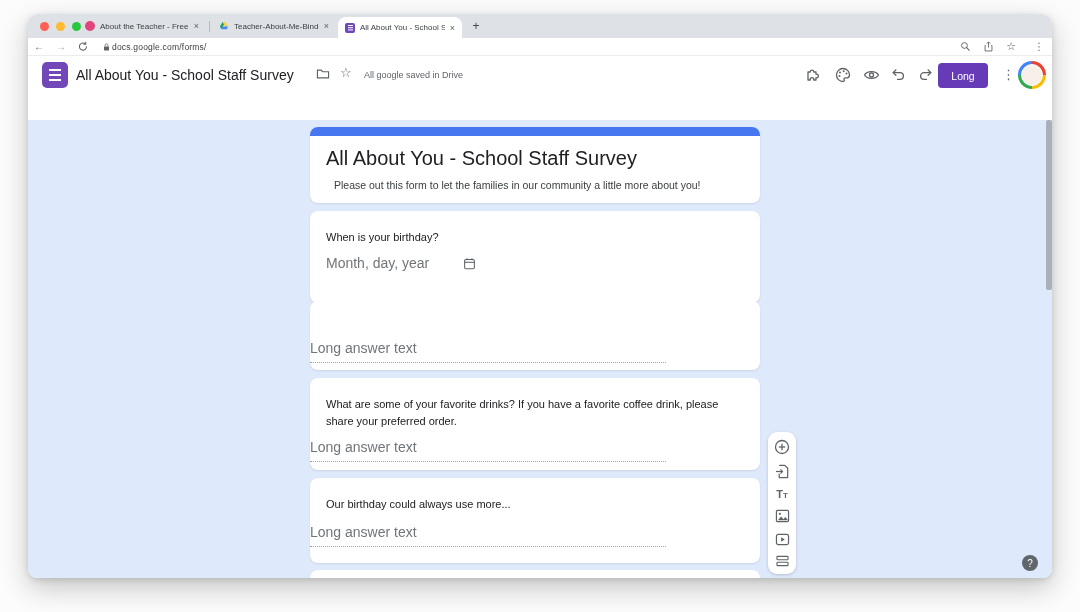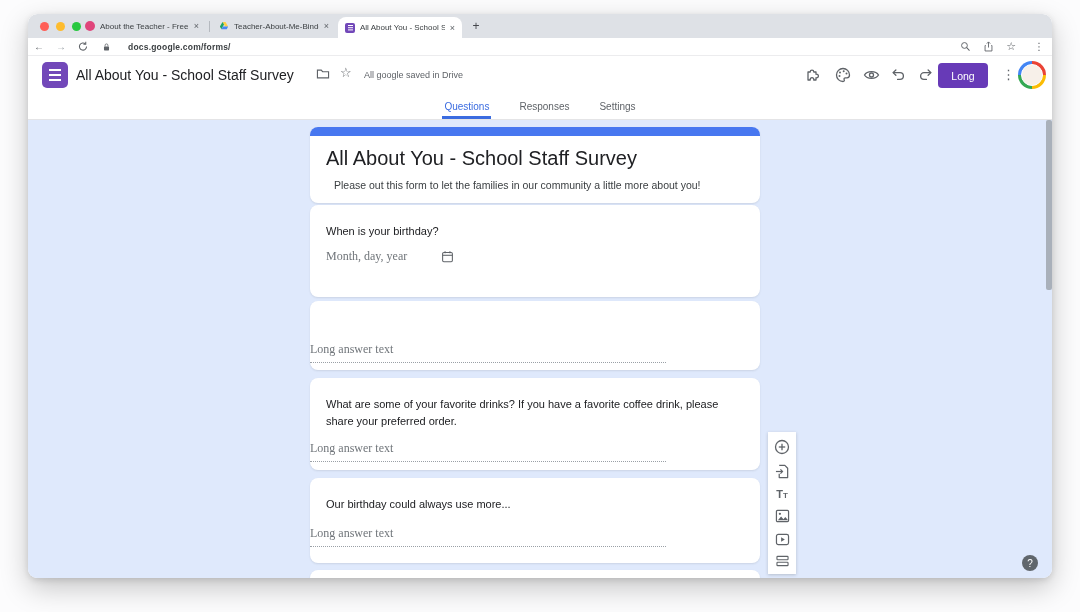--- a/index.html
+++ b/index.html
@@ -26,21 +26,21 @@
   .fav-circle { border-radius:50%; background:#e0457b; }
   .fav-forms { background:#7248b9; border-radius:2px; position:relative; }
   .fav-forms:before { content:""; position:absolute; left:2.5px; top:2.5px; width:5px; height:1.2px; background:#fff;
      box-shadow:0 2.2px 0 #fff, 0 4.4px 0 #fff; }
 
   
   .urlrow { position:absolute; left:0; top:24px; width:100%; height:18px; background:#fff; border-bottom:1px solid #ececee;
     display:flex; align-items:center; font-size:8.5px; color:#3c4043; }
   .navic { width:22px; text-align:center; color:#5f6368; font-size:10px; }
   .navic.dim { color:#9aa0a6; }
-  .urltext { margin-left:17px; letter-spacing:.2px;font-weight:bold; }
+  .urltext { margin-left:1px; letter-spacing:.2px; }
   .urlicons { position:absolute; right:36px; display:flex; gap:12px; align-items:center; }
   .moremenu { position:absolute; right:8px; color:#5f6368; font-size:10px; }
 
   
   .appheader { position:absolute; left:0; top:42px; width:100%; height:38px; background:#fff; }
   .formsicon { position:absolute; left:14px; top:6px; width:26px; height:26px; background:#7248b9; border-radius:5px; }
   .formsicon:before { content:""; position:absolute; left:7px; top:7px; width:12px; height:2px; background:#fff;
      box-shadow:0 5px 0 #fff, 0 10px 0 #fff; }
   .doctitle { position:absolute; left:48px; top:11px; font-size:14px; color:#202124; }
   .hdr-folder { position:absolute; left:288px; top:12px; }
@@ -62,27 +62,27 @@
   .fnav-item.active { color:#3b6ce0; border-bottom:3px solid #3b6ce0; padding-top:3px; }
 
   
   .content { position:absolute; left:0; top:106px; width:100%; height:458px; background:#dfe9fc; }
   .card { position:absolute; left:282px; width:450px; background:#fff; border-radius:8px;
     box-shadow:0 1px 2px rgba(60,64,67,.12); }
   .themebar { position:absolute; left:0; top:0; width:100%; height:9px; background:#4777f0; border-radius:8px 8px 0 0; }
   .ftitle { position:absolute; left:16px; top:20px; font-size:20px; color:#202124; }
   .fdesc { position:absolute; left:16px; top:52px; font-size:10.5px; color:#3c4043;padding-left:8px; }
   .qtext { position:absolute; left:16px; top:18px; right:14px; font-size:11px; color:#202124; line-height:1.55; }
-  .hint { font-size:12px; color:#70757a;font-family:Liberation Serif, serif; }
+  .hint { font-size:14px; color:#70757a; }
   .daterow { position:absolute; left:16px; top:44px; display:flex; align-items:center; gap:34px; }
   .lanswer { position:absolute; left:0; width:356px; border-bottom:1px dotted #9aa0a6; padding-bottom:5px; }
   .sliver { height:22px; }
 
   
-  .fab { position:absolute; left:740px; top:312px; width:28px; height:142px; background:#fff; border-radius:0;
+  .fab { position:absolute; left:740px; top:312px; width:28px; height:142px; background:#fff; border-radius:9px;
     box-shadow:0 1px 3px rgba(60,64,67,.25); display:flex; flex-direction:column; align-items:center;
     justify-content:space-between; padding:7px 0; }
   .fab svg, .fab .tt { display:block; }
   .tt { font-size:11px; color:#5f6368; font-weight:bold; line-height:1; }
   .tt small { font-size:8px; }
 
   .helpbtn { position:absolute; left:994px; top:435px; width:16px; height:16px; border-radius:50%; background:#60666c;
     color:#fff; font-size:10px; display:flex; align-items:center; justify-content:center; }
 
   .scrollthumb { position:absolute; right:0; top:0; width:6px; height:170px; background:#a9b0ba; border-radius:2px; }
@@ -183,35 +183,30 @@
       <path d="M10.8 3.2 13.8 6l-3 2.8" fill="none" stroke="#5f6368" stroke-width="1.4" stroke-linecap="round" stroke-linejoin="round"></path>
       <path d="M13.4 6h-7a3.6 3.6 0 0 0 0 7.2H9" fill="none" stroke="#5f6368" stroke-width="1.4" stroke-linecap="round"></path>
     </svg>
     <button class="sendbtn">Long</button>
     <span class="hdr-more">⋮</span>
     <div class="avatar">
         <div class="avatar-inner"></div>
       </div>
   </div>
 
-  <div class="formnav">
-    <div class="fnav-item active">Questions</div>
-    <div class="fnav-item">Responses</div>
-    <div class="fnav-item">Settings</div>
-  </div>
 
   <div class="content">
 
     <div class="card" style="top:7px;height:76px;">
       <div class="themebar"></div>
       <div class="ftitle">All About You - School Staff Survey</div>
       <div class="fdesc">Please out this form to let the families in our community a little more about you!</div>
     </div>
 
-    <div class="card" style="top:85px;height:92px;">
+    <div class="card" style="top:91px;height:92px;">
       <div class="qtext">When is your birthday?</div>
       <div class="daterow">
         <span class="hint">Month, day, year</span>
         <svg width="13" height="13" viewBox="0 0 16 16">
           <rect x="2" y="3" width="12" height="11.5" rx="1.5" fill="none" stroke="#5f6368" stroke-width="1.3"></rect>
           <line x1="2" y1="6.5" x2="14" y2="6.5" stroke="#5f6368" stroke-width="1.3"></line>
           <line x1="5" y1="1.5" x2="5" y2="4" stroke="#5f6368" stroke-width="1.3"></line>
           <line x1="11" y1="1.5" x2="11" y2="4" stroke="#5f6368" stroke-width="1.3"></line>
         </svg>
       </div>

